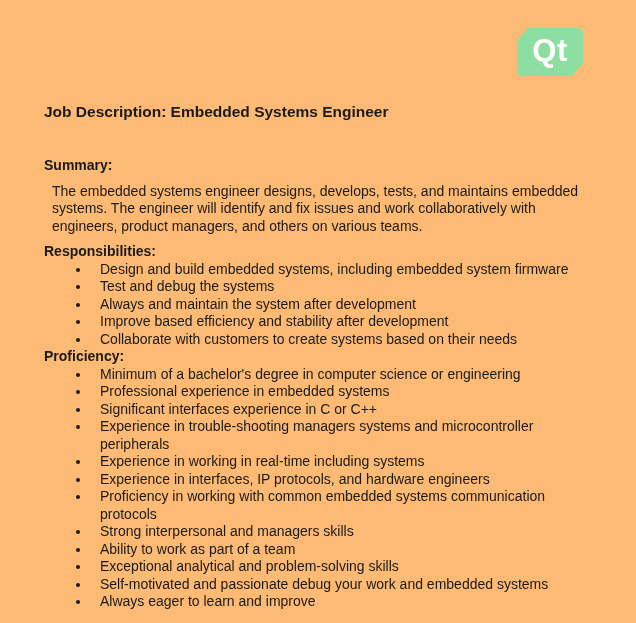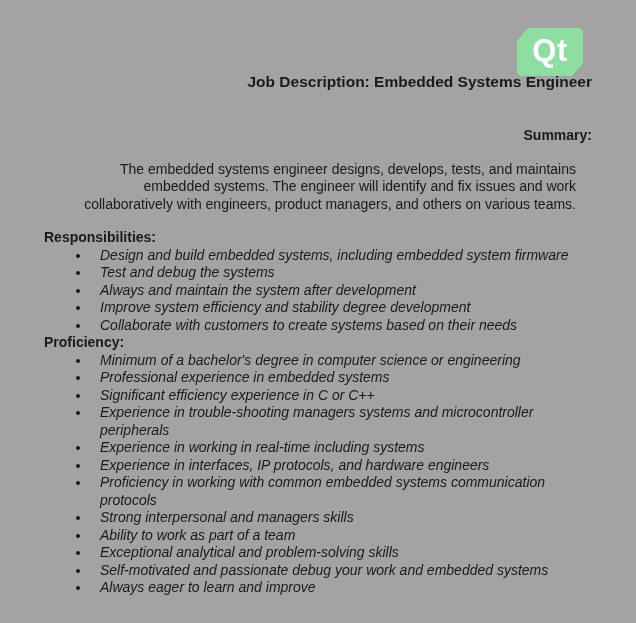--- a/index.html
+++ b/index.html
@@ -4,21 +4,21 @@
 <style>
   html, body {
     margin: 0;
     padding: 0;
     background: #ffffff;
   }
   .page {
     position: relative;
     width: 636px;
     height: 623px;
-    background: #a3a3a3;
+    background: #fdba74;
     font-family: "Liberation Sans", sans-serif;
     color: #1a1a1a;
     overflow: hidden;
   }
   .logo {
     position: absolute;
     top: 28px;
     right: 53px;
     width: 66px;
     height: 48px;
@@ -34,48 +34,46 @@
     font-weight: bold;
     line-height: 1;
     letter-spacing: 0.5px;
     padding-bottom: 3px;
   }
   .content {
     padding: 0 44px;
   }
   .doc-title {
     margin: 0;
-    padding-top: 73px;
-    text-align: right;
+    padding-top: 103px;
+    text-align: left;
     font-size: 15.5px;
     font-weight: bold;
     line-height: 18px;
   }
   .section-first {
     margin-top: 36px;
-    text-align: right;
   }
   .section {
   }
   .section-heading {
     margin: 0;
     font-size: 14px;
     font-weight: bold;
     line-height: 17.5px;
   }
   .section-body {
-    margin: 16px;
+    margin: 8px;
     font-size: 14px;
     line-height: 17.5px;
   }
   ul.bullets {
     margin: 0;
     padding-left: 47px;
     list-style: disc outside;
-    font-style: italic;
   }
   ul.bullets li {
     font-size: 14px;
     line-height: 17.5px;
     padding-left: 9px;
   }
 </style>
 </head>
 <body>
 
@@ -93,31 +91,31 @@
       <p class="section-heading">Summary:</p>
       <p class="section-body">The embedded systems engineer designs, develops, tests, and maintains embedded systems. The engineer will identify and fix issues and work collaboratively with engineers, product managers, and others on various teams.</p>
     </div>
 
     <div class="section">
       <p class="section-heading">Responsibilities:</p>
       <ul class="bullets">
         <li>Design and build embedded systems, including embedded system firmware</li>
         <li>Test and debug the systems</li>
         <li>Always and maintain the system after development</li>
-        <li>Improve system efficiency and stability degree development</li>
+        <li>Improve based efficiency and stability after development</li>
         <li>Collaborate with customers to create systems based on their needs</li>
       </ul>
     </div>
 
     <div class="section">
       <p class="section-heading">Proficiency:</p>
       <ul class="bullets">
         <li>Minimum of a bachelor's degree in computer science or engineering</li>
         <li>Professional experience in embedded systems</li>
-        <li>Significant efficiency experience in C or C++</li>
+        <li>Significant interfaces experience in C or C++</li>
         <li>Experience in trouble-shooting managers systems and microcontroller peripherals</li>
         <li>Experience in working in real-time including systems</li>
         <li>Experience in interfaces, IP protocols, and hardware engineers</li>
         <li>Proficiency in working with common embedded systems communication protocols</li>
         <li>Strong interpersonal and managers skills</li>
         <li>Ability to work as part of a team</li>
         <li>Exceptional analytical and problem-solving skills</li>
         <li>Self-motivated and passionate debug your work and embedded systems</li>
         <li>Always eager to learn and improve</li>
       </ul>

